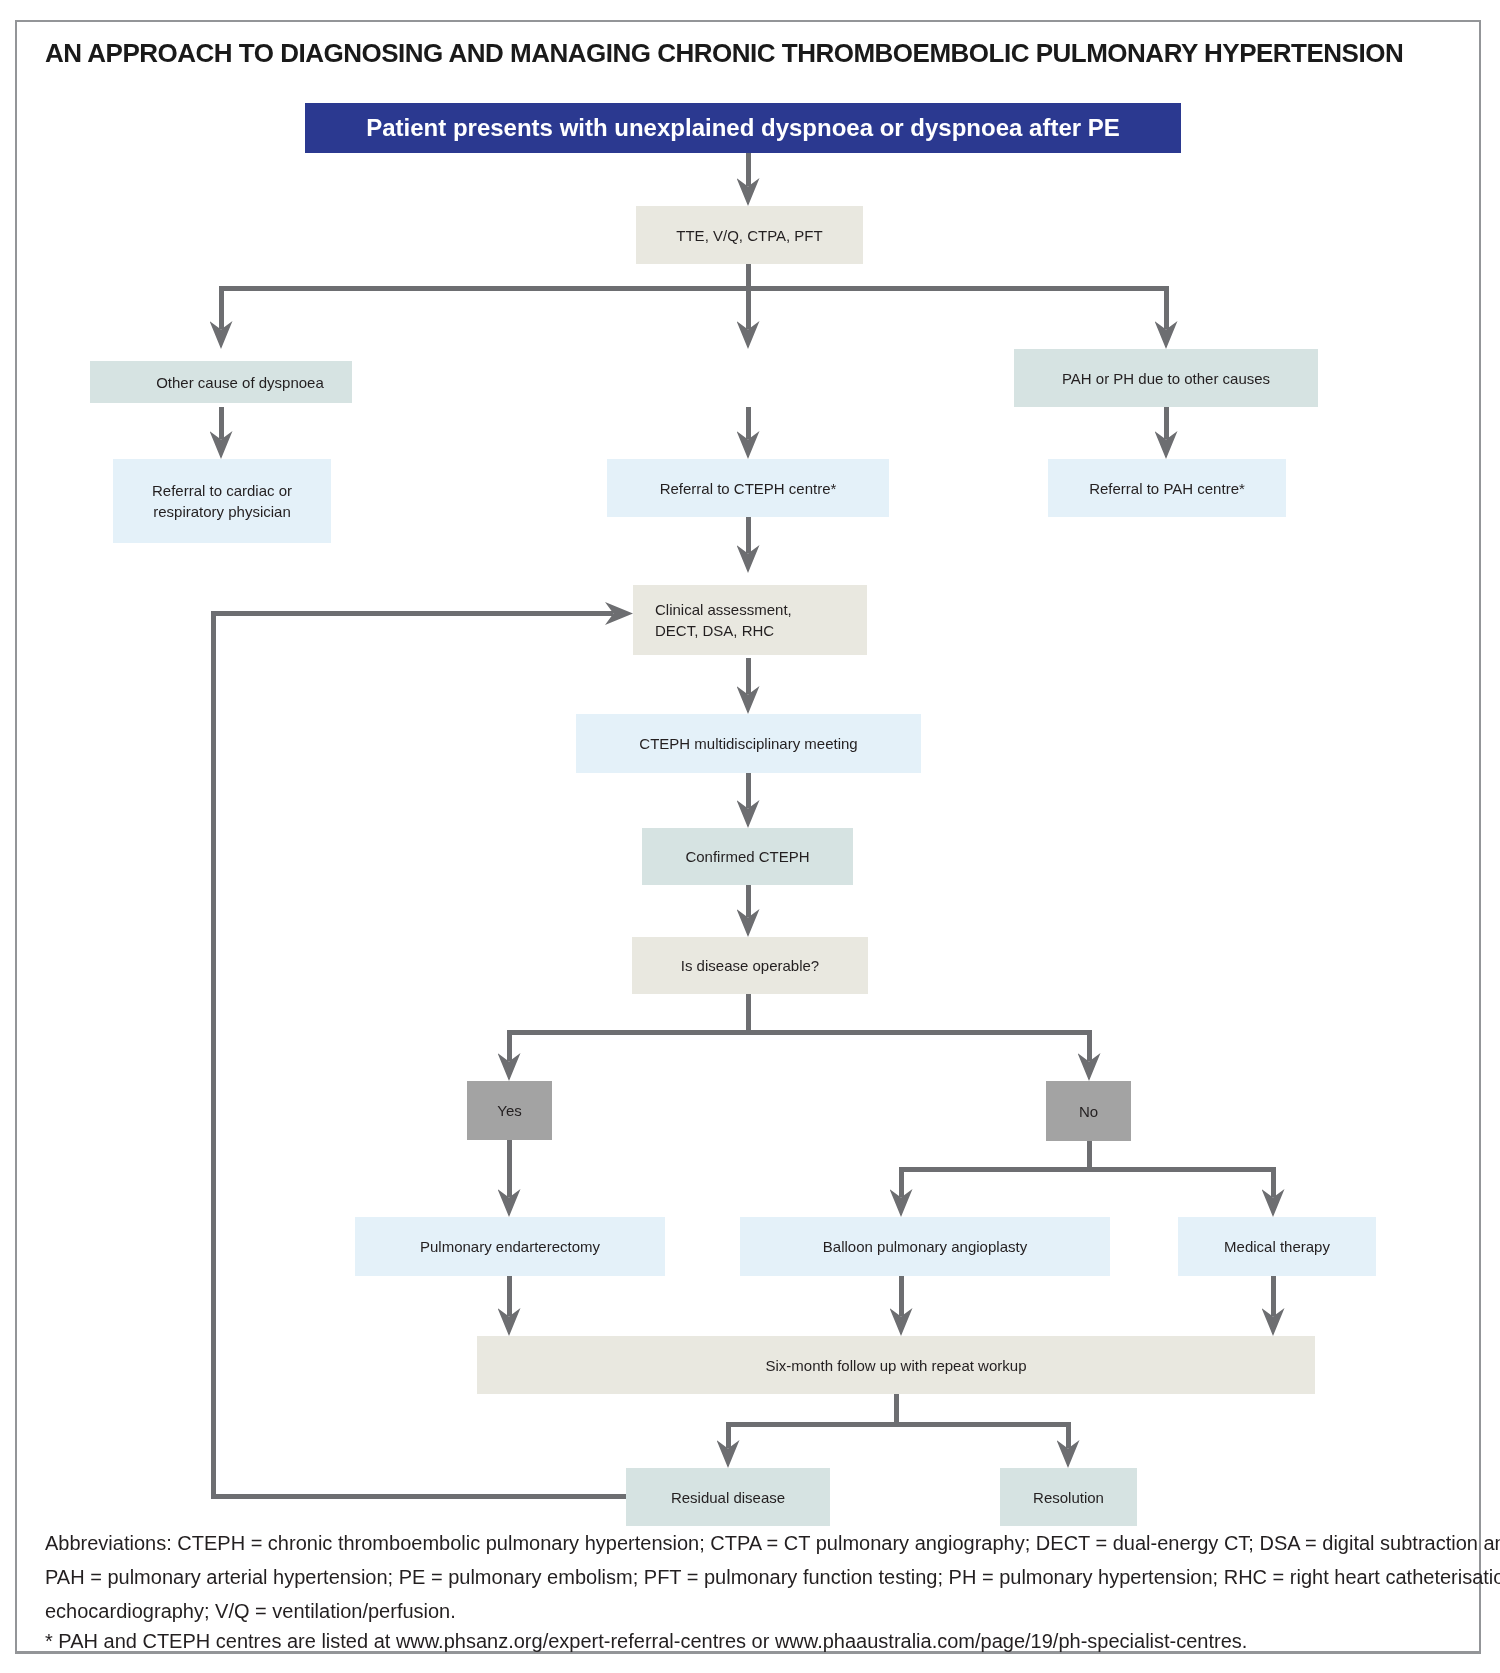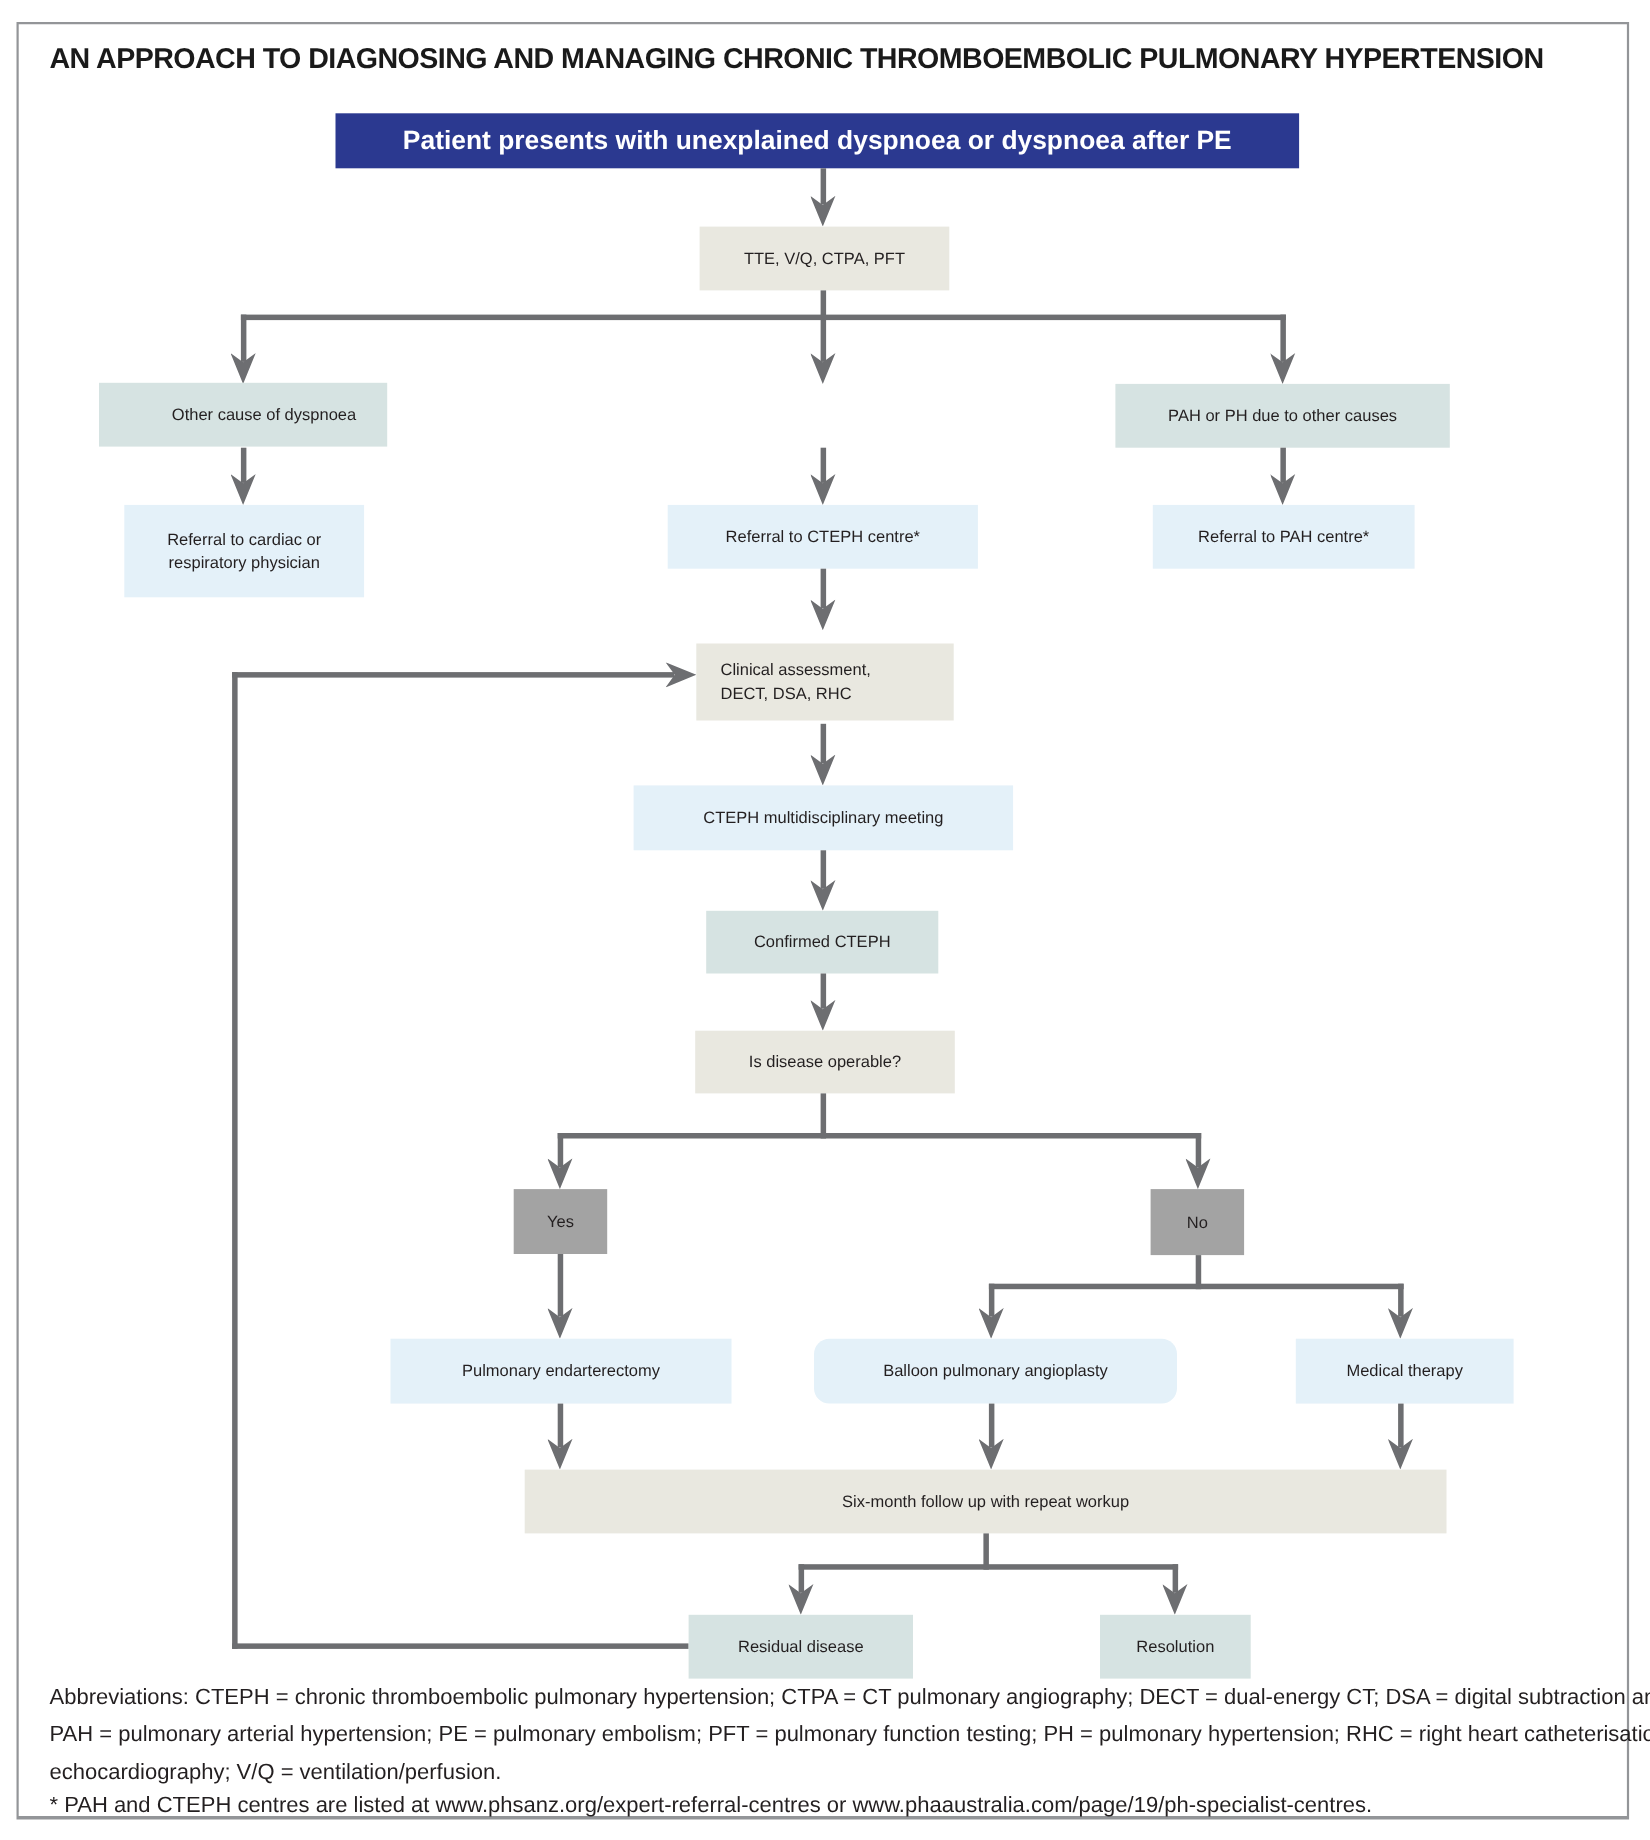--- a/index.html
+++ b/index.html
@@ -44,21 +44,21 @@
   <div class="box bg-beige" style="left:636px;top:206px;width:227px;height:58px;">TTE, V/Q, CTPA, PFT</div>
 
   <div class="vline" style="left:745.5px;top:264px;height:65px;"></div>
   <div class="ah-down" style="left:736.5px;top:321px;"></div>
   <div class="hline" style="left:218.5px;top:286px;width:950px;"></div>
   <div class="vline" style="left:218.5px;top:286px;height:43px;"></div>
   <div class="ah-down" style="left:209.5px;top:321px;"></div>
   <div class="vline" style="left:1163.5px;top:286px;height:43px;"></div>
   <div class="ah-down" style="left:1154.5px;top:321px;"></div>
 
-  <div class="box bg-teal" style="left:90px;top:348px;width:262px;height:58px;padding-left:44px;">Other cause of dyspnoea</div>
+  <div class="box bg-teal" style="left:90px;top:361px;width:262px;height:42px;padding-left:44px;">Other cause of dyspnoea</div>
   <div class="box bg-teal" style="left:1014px;top:349px;width:304px;height:58px;">PAH or PH due to other causes</div>
 
   <div class="vline" style="left:218.5px;top:407px;height:32px;"></div>
   <div class="ah-down" style="left:209.5px;top:431px;"></div>
   <div class="vline" style="left:745.5px;top:407px;height:32px;"></div>
   <div class="ah-down" style="left:736.5px;top:431px;"></div>
   <div class="vline" style="left:1163.5px;top:407px;height:32px;"></div>
   <div class="ah-down" style="left:1154.5px;top:431px;"></div>
 
   <div class="box bg-blue" style="left:113px;top:459px;width:218px;height:84px;">Referral to cardiac or respiratory physician</div>
@@ -109,21 +109,21 @@
   <div class="ah-down" style="left:497.5px;top:1189px;"></div>
 
   <div class="vline" style="left:1086.5px;top:1141px;height:31px;"></div>
   <div class="hline" style="left:898.5px;top:1167px;width:377px;"></div>
   <div class="vline" style="left:898.5px;top:1167px;height:30px;"></div>
   <div class="ah-down" style="left:889.5px;top:1189px;"></div>
   <div class="vline" style="left:1270.5px;top:1167px;height:30px;"></div>
   <div class="ah-down" style="left:1261.5px;top:1189px;"></div>
 
   <div class="box bg-blue" style="left:355px;top:1217px;width:310px;height:59px;">Pulmonary endarterectomy</div>
-  <div class="box bg-blue" style="left:740px;top:1217px;width:330px;height:59px;border-radius:14px;">Balloon pulmonary angioplasty</div>
+  <div class="box bg-blue" style="left:740px;top:1217px;width:370px;height:59px;">Balloon pulmonary angioplasty</div>
   <div class="box bg-blue" style="left:1178px;top:1217px;width:198px;height:59px;">Medical therapy</div>
 
   <div class="vline" style="left:506.5px;top:1276px;height:40px;"></div>
   <div class="ah-down" style="left:497.5px;top:1308px;"></div>
   <div class="vline" style="left:898.5px;top:1276px;height:40px;"></div>
   <div class="ah-down" style="left:889.5px;top:1308px;"></div>
   <div class="vline" style="left:1270.5px;top:1276px;height:40px;"></div>
   <div class="ah-down" style="left:1261.5px;top:1308px;"></div>
 
   <div class="box bg-beige" style="left:477px;top:1336px;width:838px;height:58px;">Six-month follow up with repeat workup</div>

